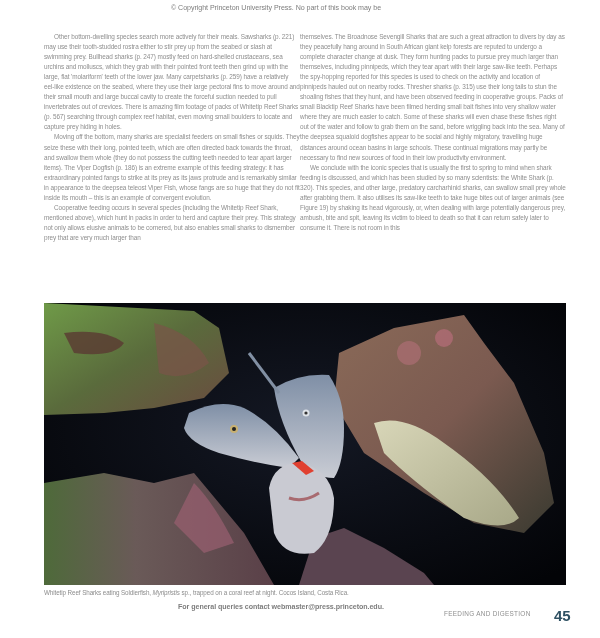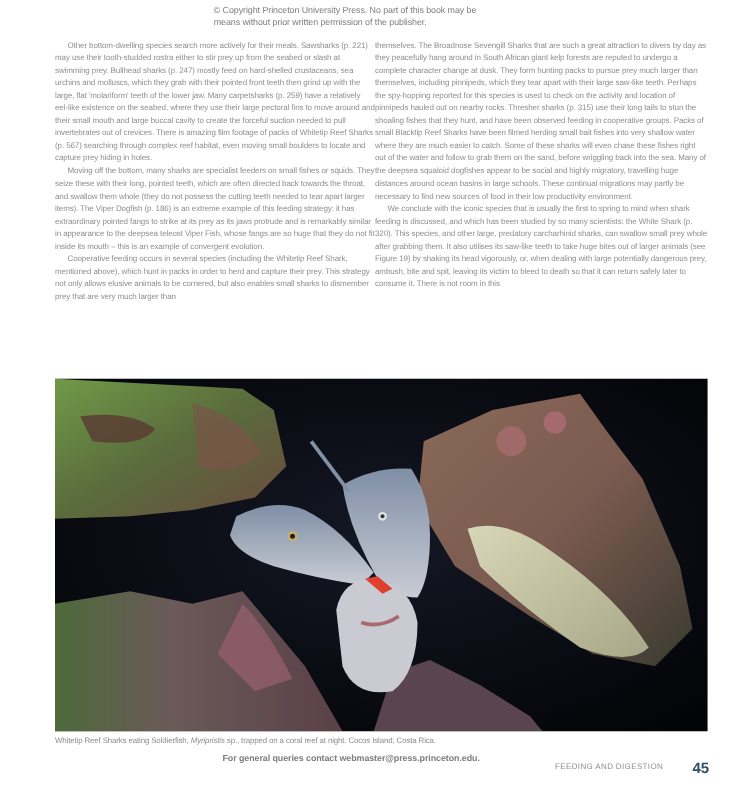--- a/index.html
+++ b/index.html
@@ -76,31 +76,30 @@
       top: 610px;
       font-size: 6.4px;
       letter-spacing: 0.3px;
       color: #8e8e8e;
       text-transform: uppercase;
     }
     .page-number {
       position: absolute;
       left: 554px;
       top: 607px;
-      font-size: 12px;
+      font-size: 15px;
       font-weight: bold;
       color: #2f5163;
     }
   </style>
 </head>
 <body>
 
 <div class="copyright">
   <div>© Copyright Princeton University Press. No part of this book may be</div>
-  <div>means without prior written permission of the publisher.</div>
 </div>
 
 <div class="column col-left">
   <p class="indent">Other bottom-dwelling species search more actively for their meals. Sawsharks (p. 221) may use their tooth-studded rostra either to stir prey up from the seabed or slash at swimming prey. Bullhead sharks (p. 247) mostly feed on hard-shelled crustaceans, sea urchins and molluscs, which they grab with their pointed front teeth then grind up with the large, flat 'molariform' teeth of the lower jaw. Many carpetsharks (p. 259) have a relatively eel-like existence on the seabed, where they use their large pectoral fins to move around and their small mouth and large buccal cavity to create the forceful suction needed to pull invertebrates out of crevices. There is amazing film footage of packs of Whitetip Reef Sharks (p. 567) searching through complex reef habitat, even moving small boulders to locate and capture prey hiding in holes.</p>
   <p class="indent">Moving off the bottom, many sharks are specialist feeders on small fishes or squids. They seize these with their long, pointed teeth, which are often directed back towards the throat, and swallow them whole (they do not possess the cutting teeth needed to tear apart larger items). The Viper Dogfish (p. 186) is an extreme example of this feeding strategy: it has extraordinary pointed fangs to strike at its prey as its jaws protrude and is remarkably similar in appearance to the deepsea teleost Viper Fish, whose fangs are so huge that they do not fit inside its mouth – this is an example of convergent evolution.</p>
   <p class="indent">Cooperative feeding occurs in several species (including the Whitetip Reef Shark, mentioned above), which hunt in packs in order to herd and capture their prey. This strategy not only allows elusive animals to be cornered, but also enables small sharks to dismember prey that are very much larger than</p>
 </div>
 
 <div class="column col-right">
   <p>themselves. The Broadnose Sevengill Sharks that are such a great attraction to divers by day as they peacefully hang around in South African giant kelp forests are reputed to undergo a complete character change at dusk. They form hunting packs to pursue prey much larger than themselves, including pinnipeds, which they tear apart with their large saw-like teeth. Perhaps the spy-hopping reported for this species is used to check on the activity and location of pinnipeds hauled out on nearby rocks. Thresher sharks (p. 315) use their long tails to stun the shoaling fishes that they hunt, and have been observed feeding in cooperative groups. Packs of small Blacktip Reef Sharks have been filmed herding small bait fishes into very shallow water where they are much easier to catch. Some of these sharks will even chase these fishes right out of the water and follow to grab them on the sand, before wriggling back into the sea. Many of the deepsea squaloid dogfishes appear to be social and highly migratory, travelling huge distances around ocean basins in large schools. These continual migrations may partly be necessary to find new sources of food in their low productivity environment.</p>

